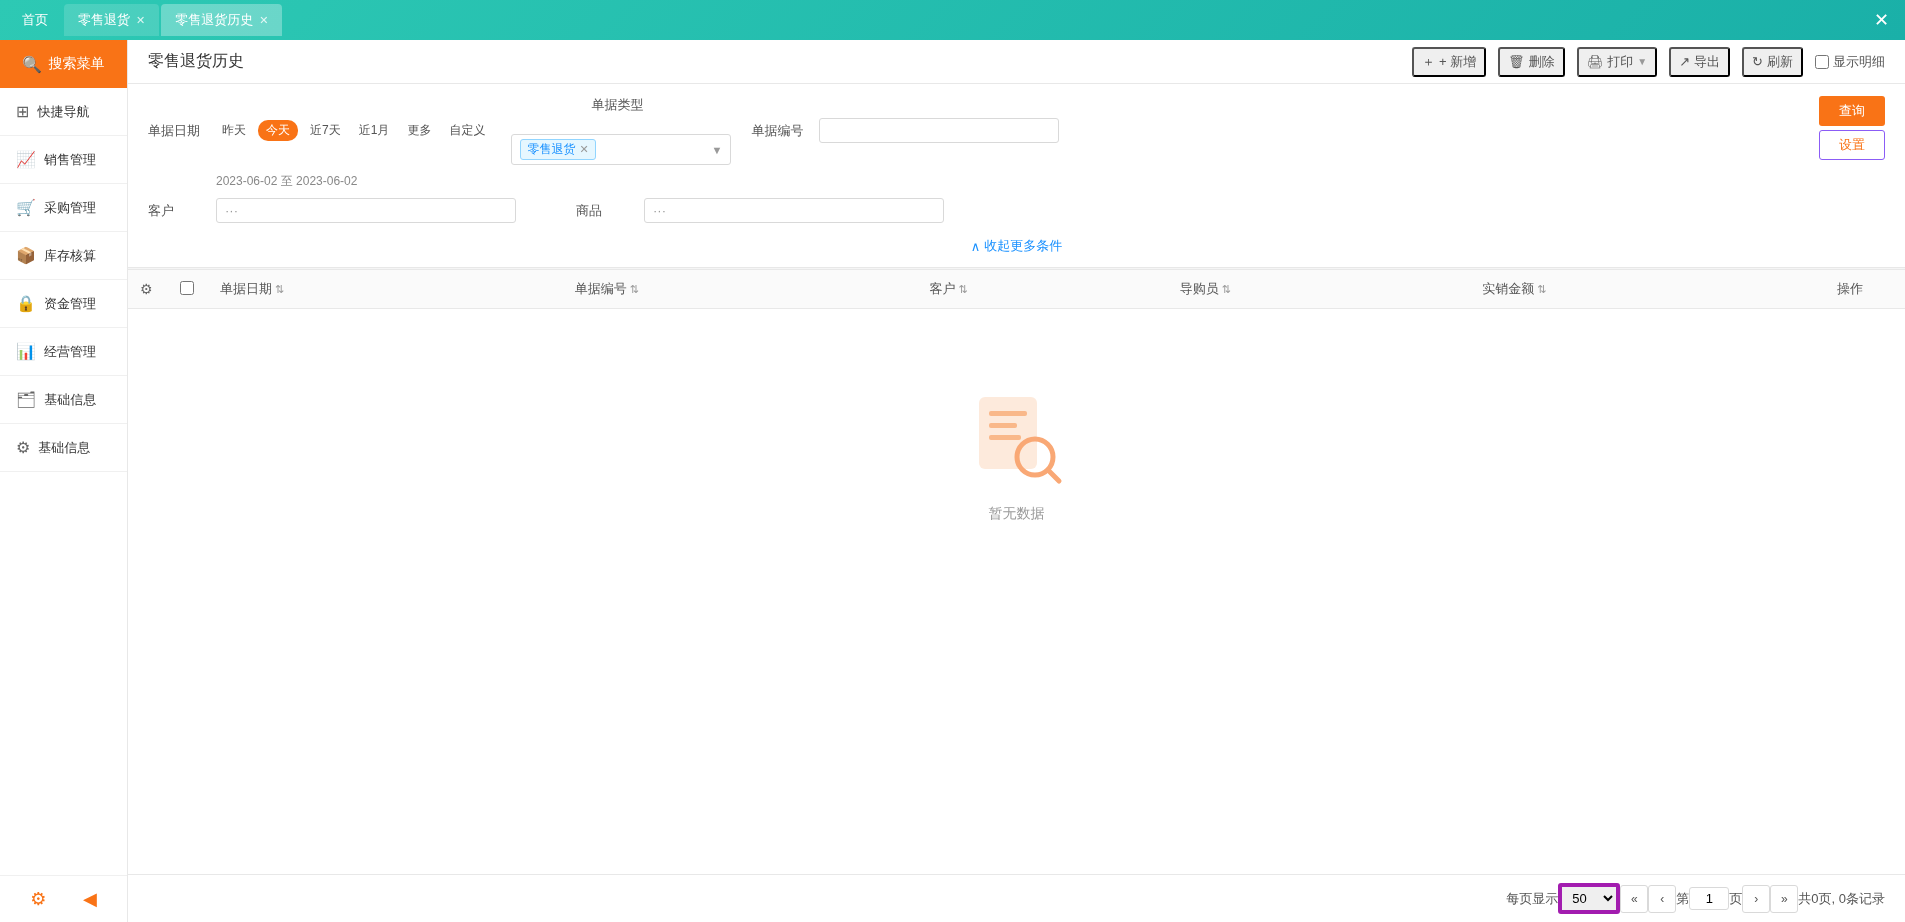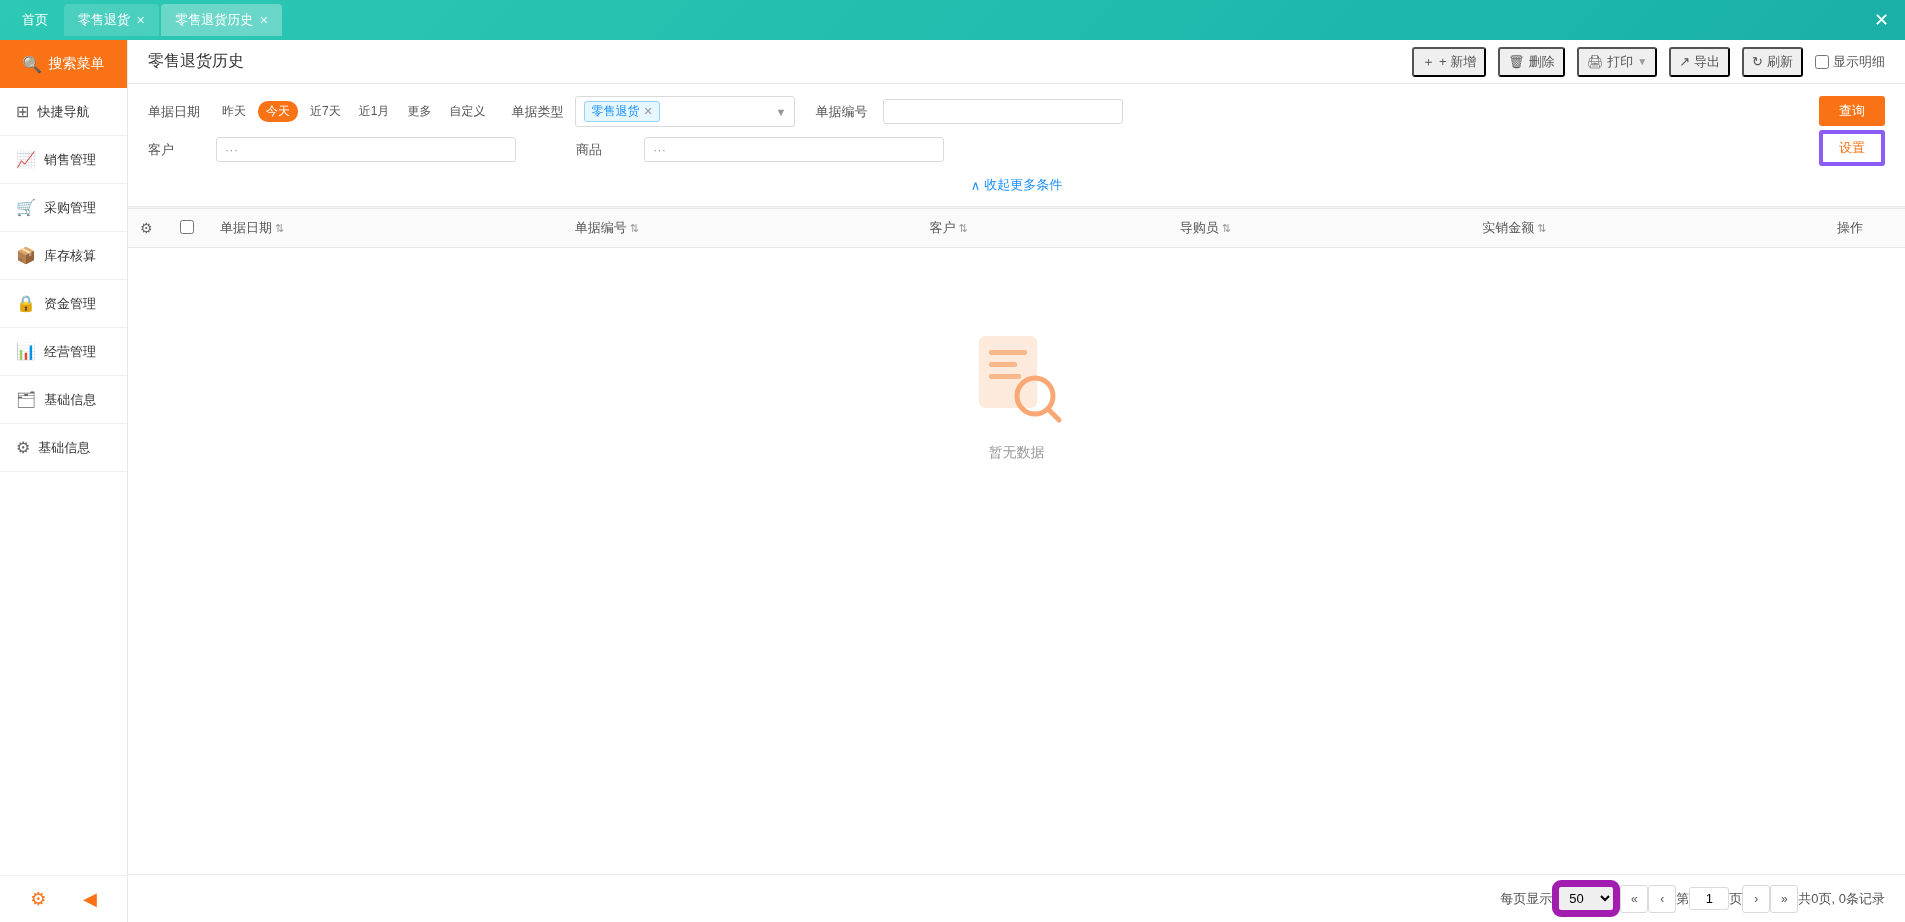--- a/index.html
+++ b/index.html
@@ -102,21 +102,21 @@
       display: flex; align-items: center; gap: 4px; color: #1890ff; cursor: pointer;
       font-size: 13px; margin: 4px auto 0; width: fit-content;
     }
 
     
     .query-btn {
       background: #f97316; color: white; border: none; border-radius: 3px;
       padding: 6px 20px; font-size: 13px; cursor: pointer; font-family: Liberation Mono, monospace;
     }
     .settings-btn {
-      background: white; color: #f97316; border: 4px solid #8b5cf6; border-radius: 3px;
+      background: white; color: #f97316; border: 1px solid #8b5cf6; border-radius: 3px;
       padding: 5px 16px; font-size: 13px; cursor: pointer;
     }
     .filter-actions { display: flex; flex-direction: column; gap: 4px; }
 
     
     .table-container { flex: 1; overflow: auto; background: white; margin-top: 1px; }
     .data-table { width: 100%; border-collapse: collapse; }
     .data-table th {
       background: #fafafa; border-bottom: 1px solid #e8e8e8; border-top: 1px solid #e8e8e8;
       padding: 10px 12px; font-size: 13px; color: #555; font-weight: 500;
@@ -140,21 +140,21 @@
       width: 100px; height: 100px; position: relative;
     }
 
     
     .pagination-bar {
       height: 48px; background: white; border-top: 1px solid #e8e8e8;
       display: flex; align-items: center; justify-content: flex-end;
       padding: 0 20px; gap: 0; flex-shrink: 0; font-size: 13px; color: #555;
     }
     .page-size-select {
-      border: 7px solid #a21caf; border-radius: 9px; padding: 3px 6px; font-size: 13px;
+      border: 4px solid #a21caf; border-radius: 3px; padding: 3px 6px; font-size: 13px;
       cursor: pointer; outline: none;
     }
     .page-nav-btn {
       width: 28px; height: 28px; border: 1px solid #d9d9d9; background: white;
       border-radius: 3px; cursor: pointer; display: flex; align-items: center; justify-content: center;
       font-size: 12px; color: #555;
     }
     .page-input {
       width: 40px; border: 1px solid #d9d9d9; border-radius: 3px; padding: 3px 4px;
       text-align: center; font-size: 13px; outline: none;
@@ -274,37 +274,40 @@
               <div class="date-filter">
                 <span class="date-btn">昨天</span>
                 <span class="date-btn active">今天</span>
                 <span class="date-btn">近7天</span>
                 <span class="date-btn">近1月</span>
                 <span class="date-btn">更多</span>
                 <span class="date-btn">自定义</span>
               </div>
             </div>
 
-            <div style="display:flex; align-items:center; gap:4px;">
+            <div style="display:flex; align-items:center; gap:20px;flex-direction:column;">
               <span class="filter-label">单据类型</span>
               <div class="filter-select" style="min-width:220px;">
                 <span class="filter-tag">
                   <span>零售退货</span>
                   <span class="filter-tag-close">✕</span>
                 </span>
                 <span class="select-arrow">▼</span>
               </div>
             </div>
 
             <div style="display:flex; align-items:center; gap:8px;">
               <span class="filter-label">单据编号</span>
               <input type="text" class="filter-input" style="width: 240px;">
             </div>
           </div>
 
+          <div style="margin-left: 68px; margin-bottom: 8px; margin-top: -4px;">
+            <span class="date-range">2023-06-02 至 2023-06-02</span>
+          </div>
 
           <div class="filter-row">
 
             <div style="display:flex; align-items:center; gap:8px;">
               <span class="filter-label">客户</span>
               <div class="filter-select" style="min-width:300px;">
                 <span class="ellipsis-btn">···</span>
                 <span class="select-arrow"></span>
               </div>
             </div>

